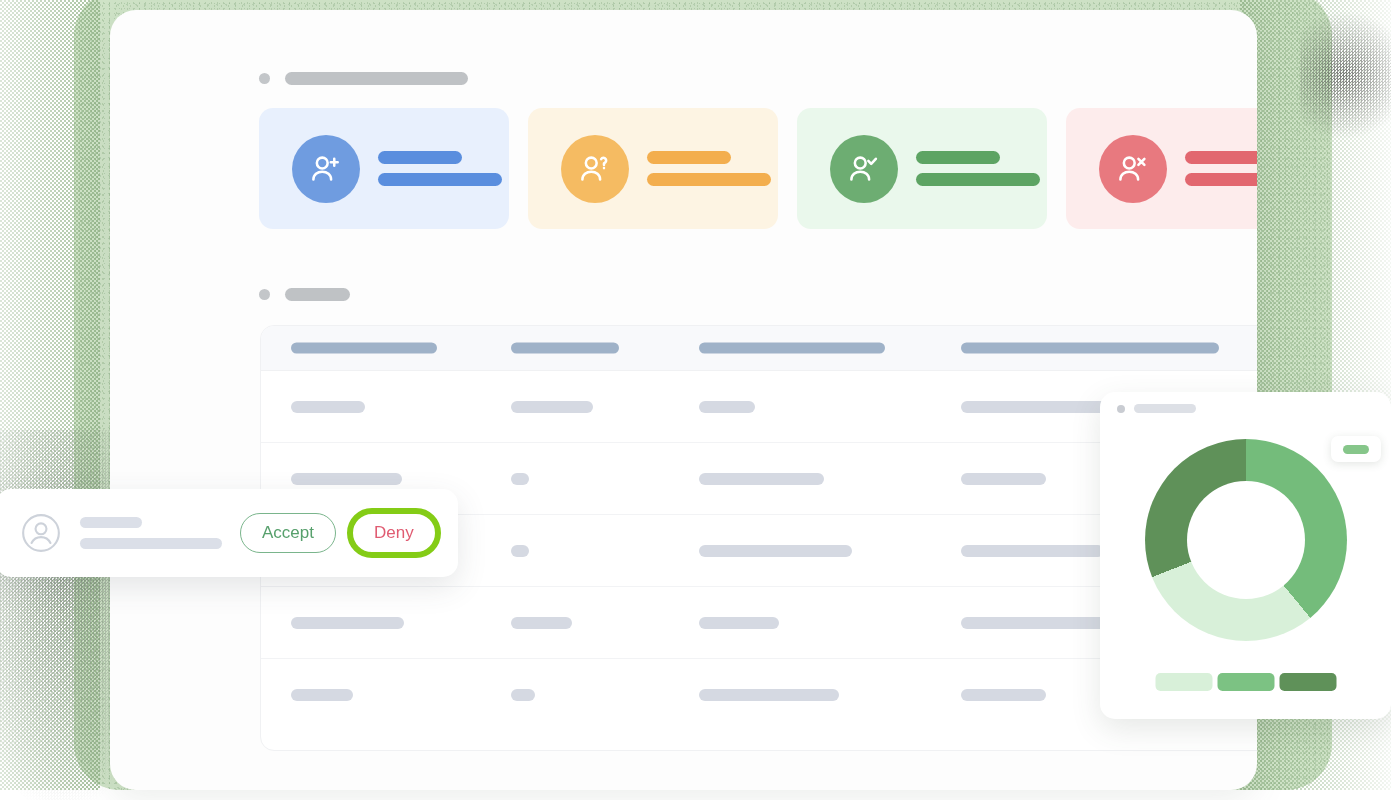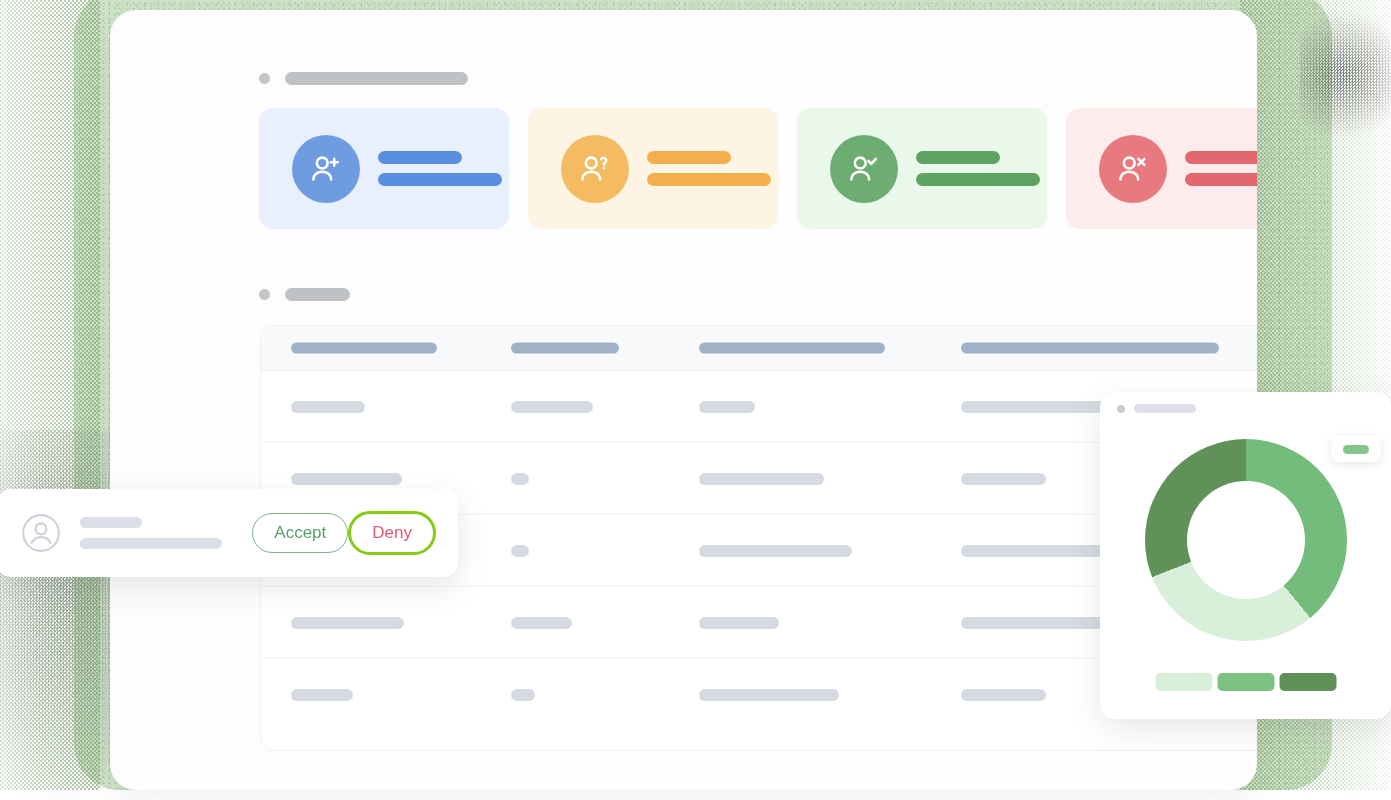--- a/index.html
+++ b/index.html
@@ -211,32 +211,32 @@
     padding: 0 22px 0 24px;
     box-sizing: border-box;
     gap: 18px;
   }
   .avatar-icon { width: 42px; height: 42px; flex: none; }
   .avatar-icon svg { width: 42px; height: 42px; display: block; }
   .approval-bars { display: flex; flex-direction: column; gap: 10px; flex: 1; }
   .approval-bar { height: 11px; border-radius: 6px; background: #dbdfe8; }
   .approval-bar.s { width: 62px; }
   .approval-bar.l { width: 142px; }
-  .approval-actions { display: flex; align-items: center; }
+  .approval-actions { display: flex; gap: 11px; align-items: center; }
   .pill-btn {
     border-radius: 999px;
     padding: 9px 21px;
     font-size: 17px;
     background: #ffffff;
     cursor: pointer;
     line-height: 1.2;
     white-space: nowrap;
   }
   .pill-accept { border: 1px solid #7ab58c; color: #57a06c; }
-  .pill-deny { border: 3px solid #84cc16; color: #e05c72; }
+  .pill-deny { border: 6px solid #84cc16; color: #e05c72; }
 
   
   .chart-card {
     position: absolute;
     left: 1100px;
     top: 392px;
     width: 291px;
     height: 327px;
     background: #ffffff;
     border-radius: 15px;

